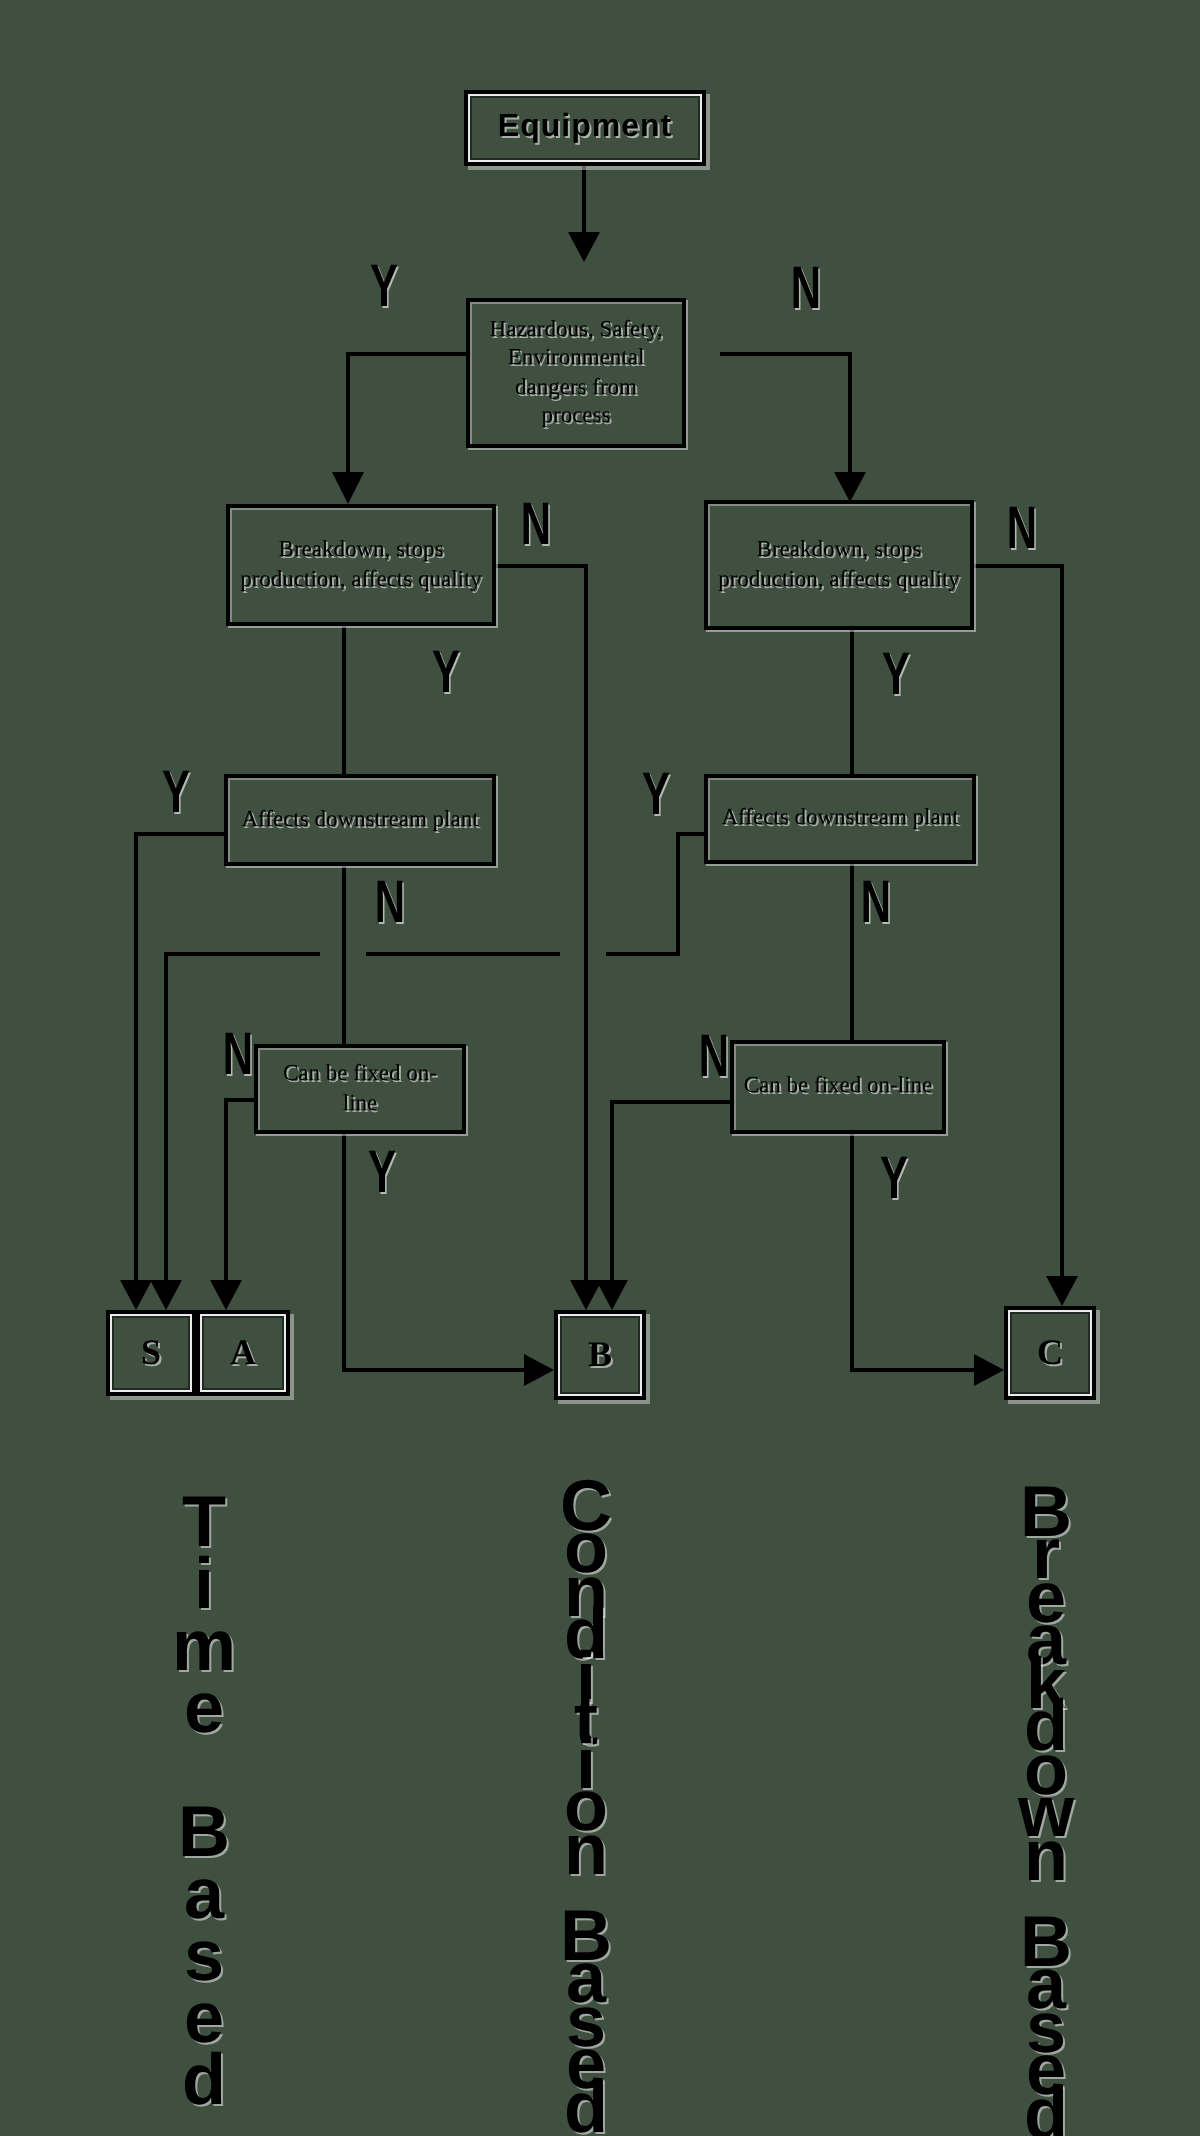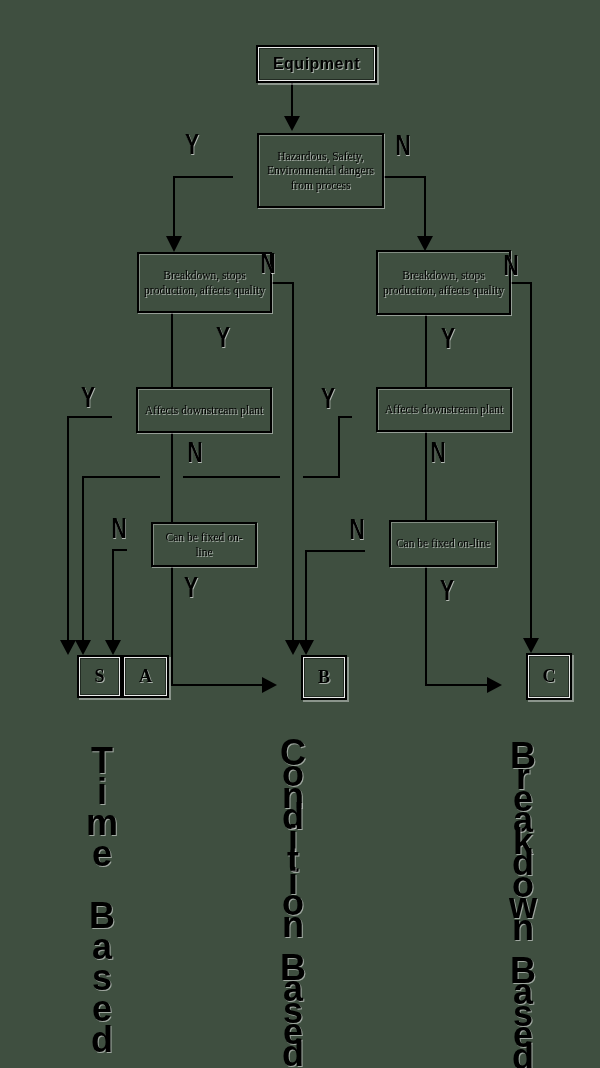--- a/index.html
+++ b/index.html
@@ -17,21 +17,20 @@
     position:absolute;
     border:2px solid #000;
     background:#3F4F40;
     color:#000;
     display:flex;align-items:center;justify-content:center;text-align:center;
     font-size:11.5px;line-height:1.25;
     box-shadow:1px 1px 0 rgba(255,255,255,.45), inset 1px 1px 0 rgba(255,255,255,.35);
     text-shadow:1px 1px 0 rgba(255,255,255,.55);
     box-sizing:border-box;
     padding:2px 4px;
-    margin-left:24px;
   }
   .dbl{
     box-shadow:inset 0 0 0 1px rgba(255,255,255,.9), inset 0 0 0 2px rgba(0,0,0,.45),
                2px 2px 0 rgba(255,255,255,.4);
   }
   .equip{
     font-family:"Liberation Sans", sans-serif;
     font-weight:700;font-size:16px;letter-spacing:.5px;
   }
   .term{
@@ -102,21 +101,21 @@
       <polygon points="75,640 91,640 83,655"></polygon>
       <polygon points="105,640 121,640 113,655"></polygon>
       <polygon points="298,640 314,640 306,655"></polygon>
       <polygon points="262,677 262,693 277,685"></polygon>
       <polygon points="487,677 487,693 502,685"></polygon>
     </g>
   </svg>
 
   <div class="box dbl equip" style="left:232px;top:45px;width:121px;height:38px;">Equipment</div>
 
-  <div class="box" style="left:233px;top:133px;width:127px;height:75px;">Hazardous, Safety, Environmental dangers from process</div>
+  <div class="box" style="left:233px;top:149px;width:110px;height:75px;">Hazardous, Safety, Environmental dangers from process</div>
 
   <div class="box" style="left:113px;top:252px;width:135px;height:61px;">Breakdown, stops production, affects quality</div>
 
   <div class="box" style="left:352px;top:250px;width:135px;height:65px;">Breakdown, stops production, affects quality</div>
 
   <div class="box" style="left:112px;top:387px;width:136px;height:46px;">Affects downstream plant</div>
 
   <div class="box" style="left:352px;top:387px;width:136px;height:45px;">Affects downstream plant</div>
 
   <div class="box" style="left:127px;top:522px;width:106px;height:45px;">Can be fixed on-line</div>

